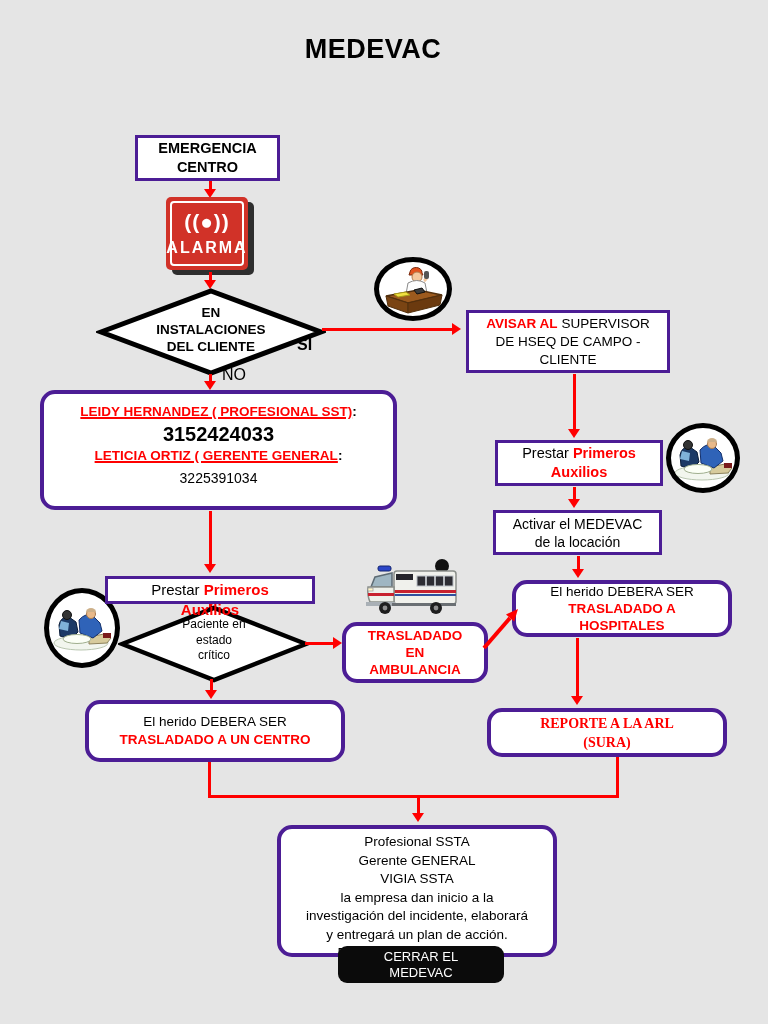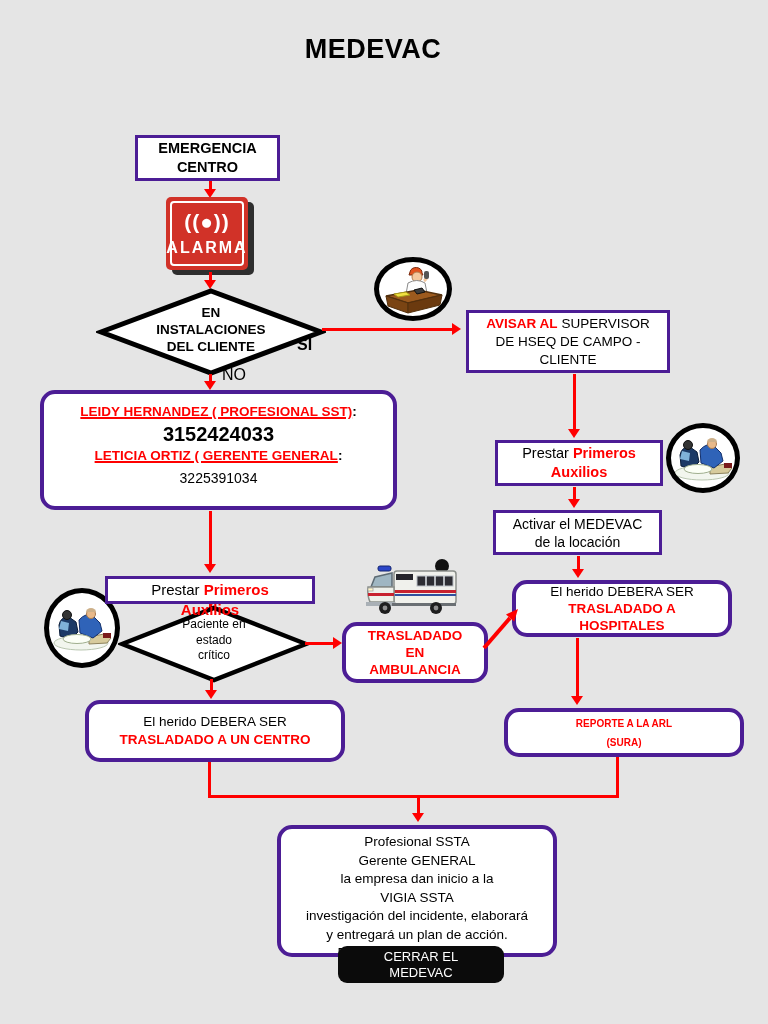--- a/index.html
+++ b/index.html
@@ -220,36 +220,36 @@
   </svg>
 
   <div class="vline" style="left:210px;top:679px;height:12px;"></div>
   <div class="ah-down" style="left:205px;top:690px;"></div>
 
   <div class="box b4" style="left:85px;top:700px;width:260px;height:62px;font-size:13.5px;line-height:18px;">
     <div>El herido DEBERA SER</div>
     <div class="red">TRASLADADO A UN CENTRO</div>
   </div>
 
-  <div class="box b4" style="left:504px;top:708px;width:240px;height:49px;font-size:10px;line-height:19px;">
+  <div class="box b4" style="left:487px;top:708px;width:240px;height:49px;font-size:14px;line-height:19px;font-family:Liberation Serif, serif;">
     <div class="red">REPORTE A LA ARL</div>
     <div class="red">(SURA)</div>
   </div>
 
   <div class="vline" style="left:208px;top:762px;height:36px;"></div>
   <div class="vline" style="left:616px;top:757px;height:41px;"></div>
   <div class="hline" style="left:208px;top:795px;width:411px;"></div>
   <div class="vline" style="left:417px;top:798px;height:16px;"></div>
   <div class="ah-down" style="left:412px;top:813px;"></div>
 
   <div class="box b4" style="left:277px;top:825px;width:280px;height:132px;font-size:13.5px;line-height:18.5px;justify-content:flex-start;padding-top:4px;">
     <div>Profesional SSTA</div>
     <div>Gerente GENERAL</div>
+    <div>VIGIA SSTA</div>
     <div>la empresa dan inicio a la</div>
-    <div>VIGIA SSTA</div>
     <div>investigación del incidente, elaborará</div>
     <div>y entregará un plan de acción.</div>
     <div>Divulgar lección aprendida</div>
   </div>
 
   <div class="cerrar">
     <div>CERRAR EL</div>
     <div>MEDEVAC</div>
   </div>
 

